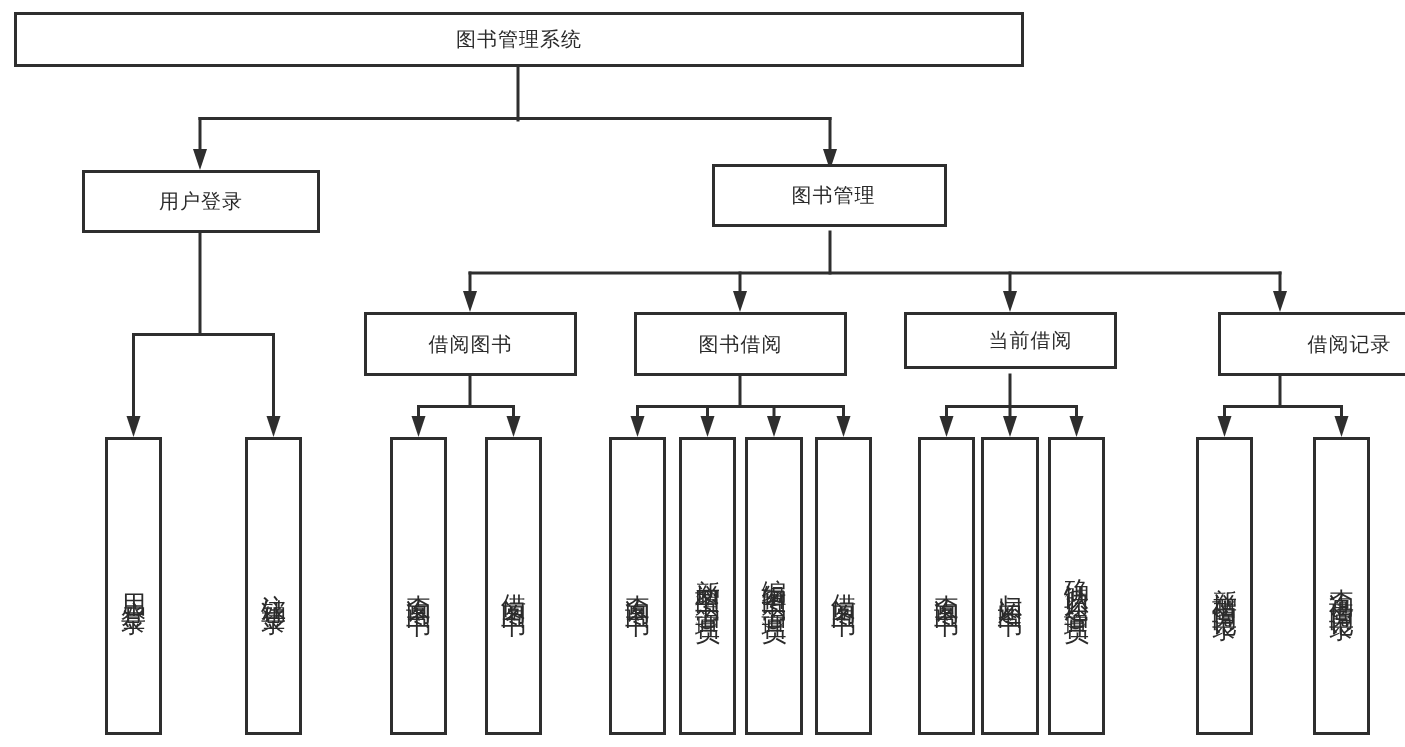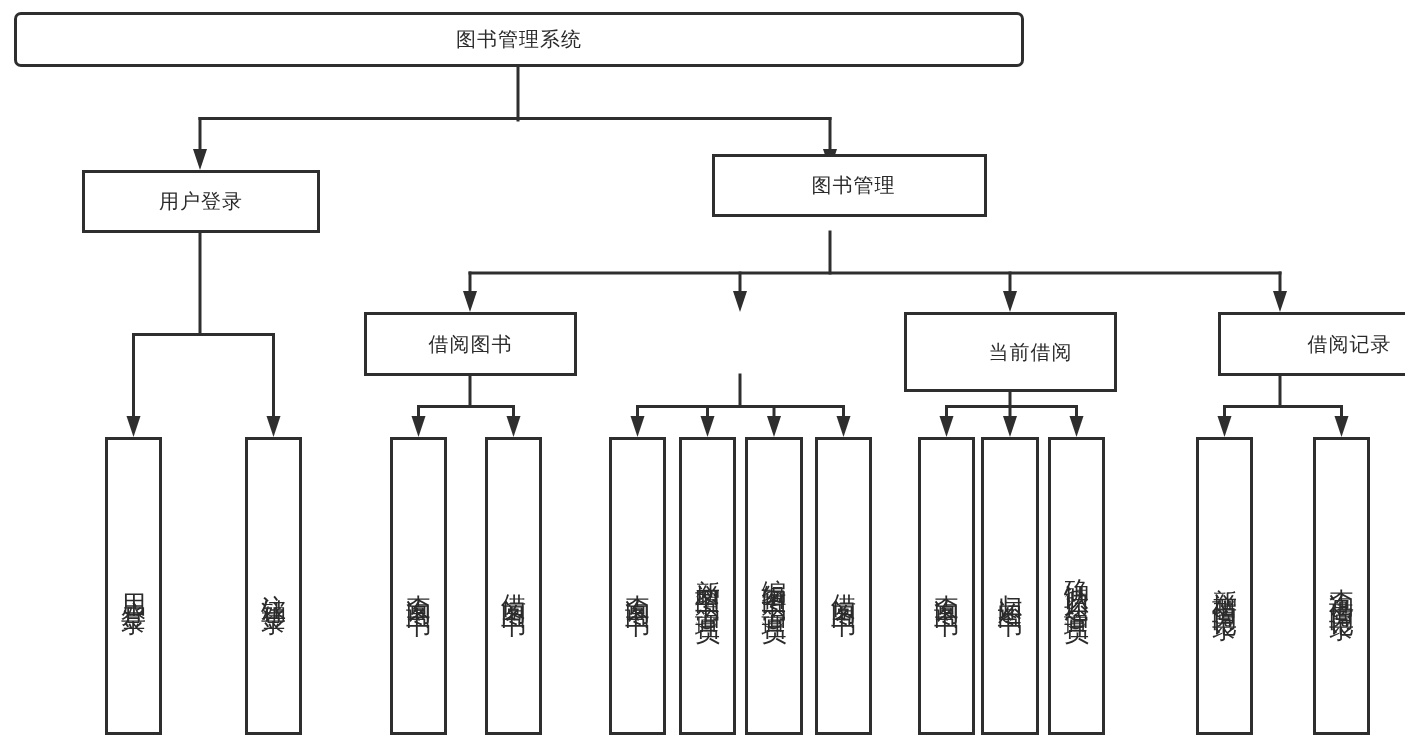--- a/index.html
+++ b/index.html
@@ -112,27 +112,28 @@
       <path d="M774 437l-7 -21h14z"></path>
       <path d="M843.5 437l-7 -21h14z"></path>
       <path d="M946.5 437l-7 -21h14z"></path>
       <path d="M1010 437l-7 -21h14z"></path>
       <path d="M1076.5 437l-7 -21h14z"></path>
       <path d="M1224.5 437l-7 -21h14z"></path>
       <path d="M1341.5 437l-7 -21h14z"></path>
     </g>
   </svg>
 
-  <div class="node hnode" style="left:14px; top:12px; width:1010px; height:55px;border-radius:7px;">图书管理系统</div>
+  <div class="node hnode" style="left:14px; top:12px; width:1010px; height:55px;">图书管理系统</div>
 
   <div class="node hnode" style="left:82px; top:170px; width:238px; height:63px;">用户登录</div>
-  <div class="node hnode" style="left:712px; top:154px; width:275px; height:63px;padding-left:8px;">图书管理</div>
+  <div class="node hnode" style="left:712px; top:164px; width:235px; height:63px;padding-left:8px;">图书管理</div>
 
   <div class="node hnode" style="left:364px; top:312px; width:213px; height:64px;">借阅图书</div>
-  <div class="node hnode" style="left:904px; top:312px; width:213px; height:80px;padding-left:40px;">当前借阅</div>
+  <div class="node hnode" style="left:634px; top:312px; width:213px; height:64px;">图书借阅</div>
+  <div class="node hnode" style="left:904px; top:312px; width:213px; height:57px;padding-left:40px;">当前借阅</div>
   <div class="node hnode" style="left:1218px; top:312px; width:257px; height:64px;padding-left:6px;">借阅记录</div>
 
   <div class="node vnode" style="left:105px; top:437px; width:57px; height:298px;">
     <span class="vtext">用户登录</span>
   </div>
   <div class="node vnode" style="left:245px; top:437px; width:57px; height:298px;">
     <span class="vtext">注销登录</span>
   </div>
 
   <div class="node vnode" style="left:390px; top:437px; width:57px; height:298px;">

